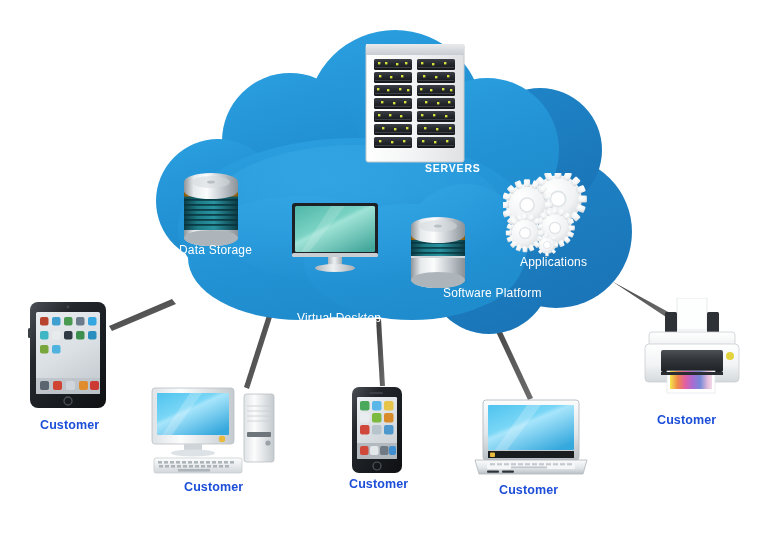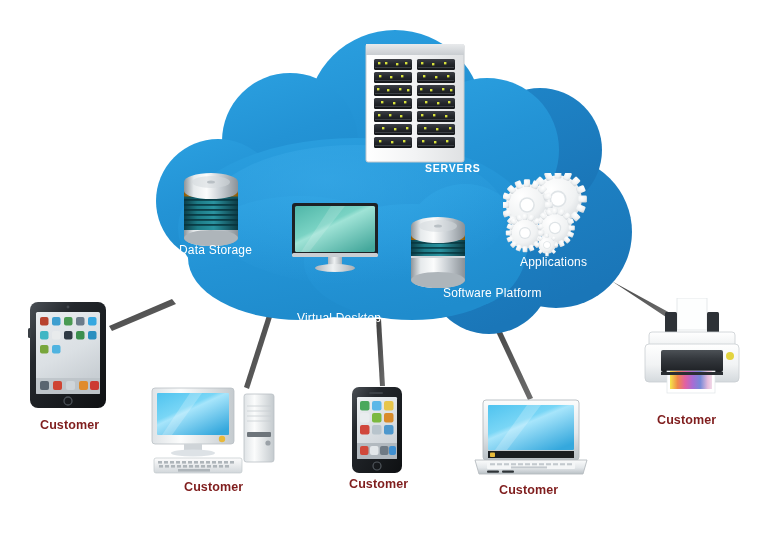--- a/index.html
+++ b/index.html
@@ -8,21 +8,21 @@
   svg.layer{position:absolute;left:0;top:0;width:768px;height:543px;}
   .lbl-cloud{
     position:absolute;color:#ffffff;font-family:"Liberation Sans",sans-serif;
     font-size:12px;white-space:nowrap;letter-spacing:.2px;
   }
   .lbl-servers{
     position:absolute;color:#ffffff;font-family:"Liberation Sans",sans-serif;
     font-size:10.5px;font-weight:bold;letter-spacing:.8px;white-space:nowrap;margin-left:37px;
   }
   .lbl-cust{
-    position:absolute;color:#7f1d1d;font-family:"Liberation Sans",sans-serif;
+    position:absolute;color:#1d4ed8;font-family:"Liberation Sans",sans-serif;
     font-size:12.5px;font-weight:bold;white-space:nowrap;letter-spacing:.1px;
   }
   .node{position:absolute;}
 </style>
 </head>
 <body>
 
 <div id="stage">
 
   <svg class="layer" viewBox="0 0 768 543">

